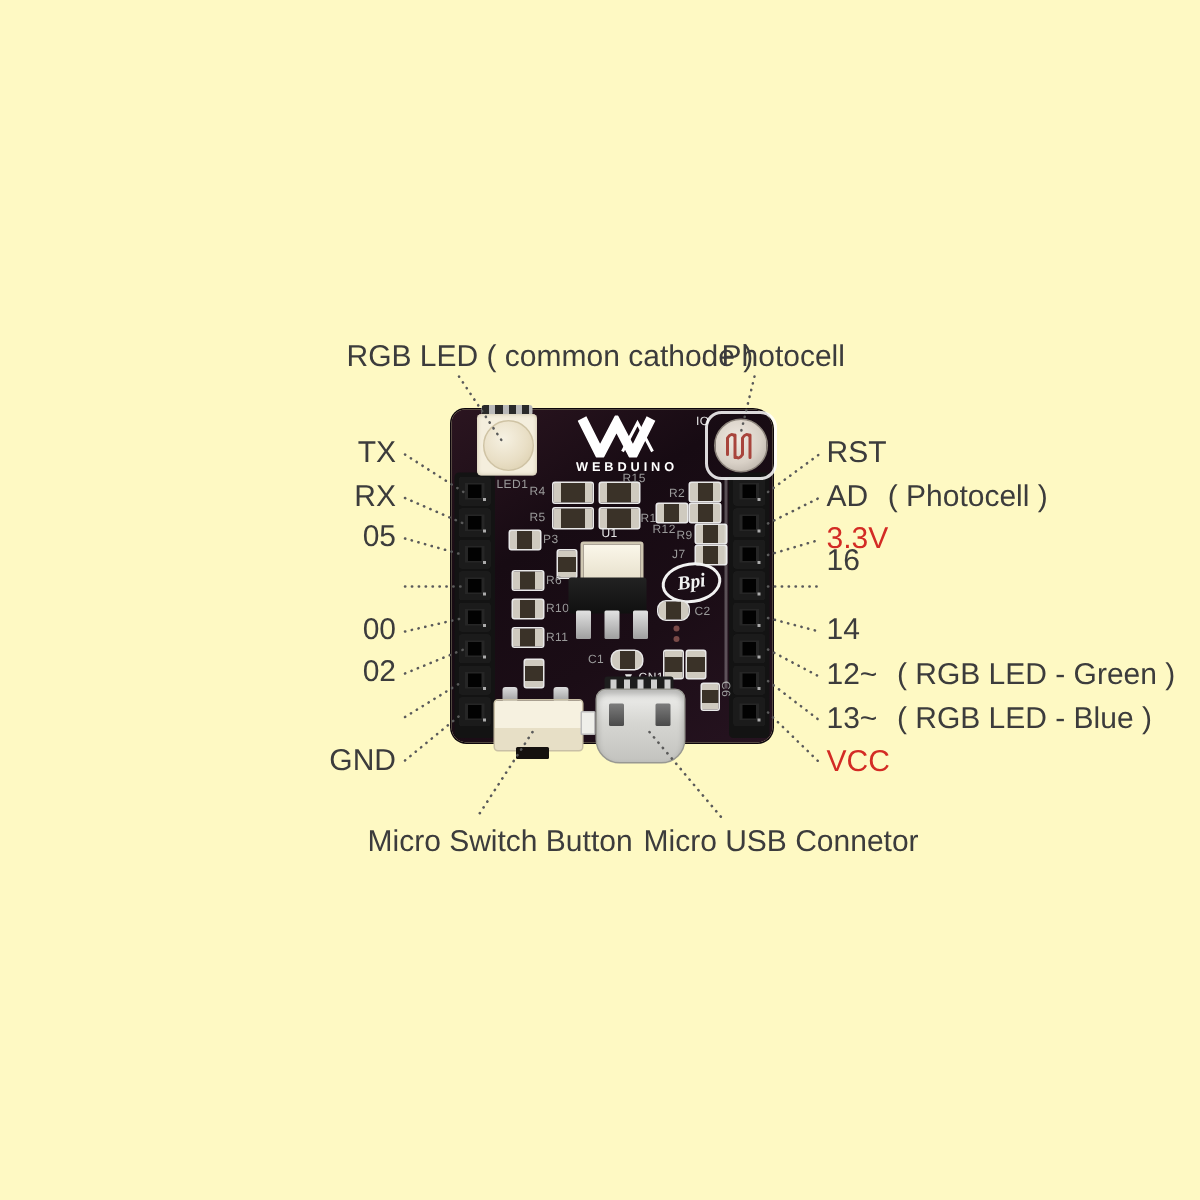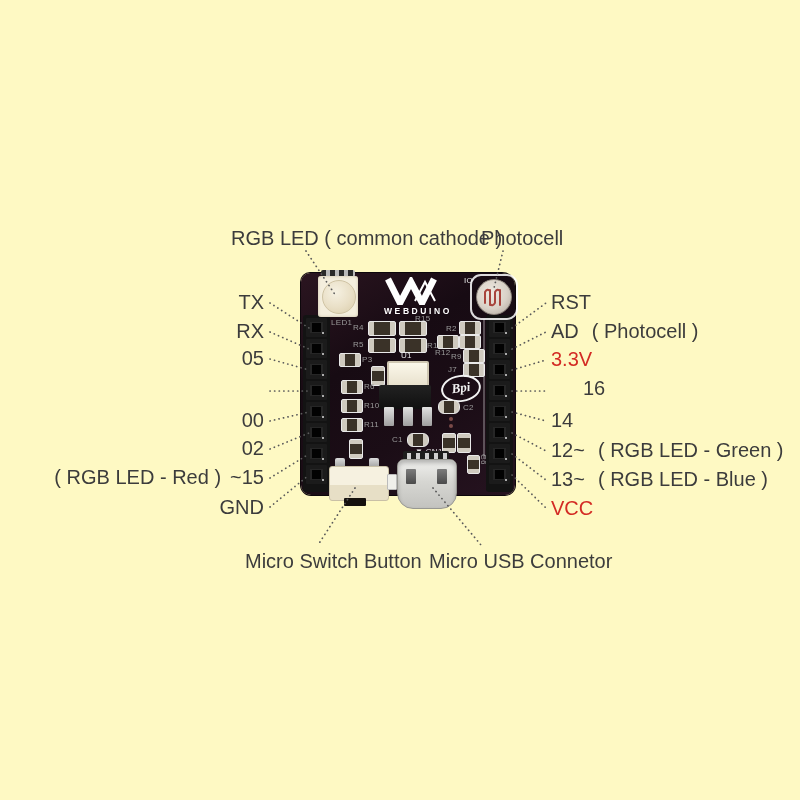--- a/index.html
+++ b/index.html
@@ -78,27 +78,26 @@
   <div class="ann" style="left:231px;top:227px;">RGB LED ( common cathode )</div>
   <div class="ann" style="left:481px;top:227px;">Photocell</div>
   <div class="ann" style="left:245px;top:550px;">Micro Switch Button</div>
   <div class="ann" style="left:429px;top:550px;">Micro USB Connetor</div>
 
   <div class="plabel left" style="top:289px;"><span class="note-left"></span><span>TX</span></div>
   <div class="plabel left" style="top:318px;"><span class="note-left"></span><span>RX</span></div>
   <div class="plabel left" style="top:345px;"><span class="note-left"></span><span>05</span></div>
   <div class="plabel left" style="top:407px;"><span class="note-left"></span><span>00</span></div>
   <div class="plabel left" style="top:435px;text-align:center;"><span class="note-left"></span><span>02</span></div>
-  <div class="plabel left" style="top:464px;"><span class="note-left">( RGB LED - Red )</span><span>~15</span></div>
   <div class="plabel left" style="top:494px;"><span class="note-left"></span><span>GND</span></div>
 
   <div class="plabel right" style="top:289px;"><span>RST</span><span class="note-right"></span></div>
   <div class="plabel right" style="top:318px;text-align:center;"><span>AD</span><span class="note-right">( Photocell )</span></div>
   <div class="plabel right" style="top:346px;"><span style="color: rgb(211, 43, 36);">3.3V</span><span class="note-right"></span></div>
-  <div class="plabel right" style="top:375px;margin-left:32px;"><span>16</span><span class="note-right"></span></div>
+  <div class="plabel right" style="top:361px;"><span>16</span><span class="note-right"></span></div>
   <div class="plabel right" style="top:407px;text-align:right;"><span>14</span><span class="note-right"></span></div>
   <div class="plabel right" style="top:437px;"><span>12~</span><span class="note-right">( RGB LED - Green )</span></div>
   <div class="plabel right" style="top:466px;"><span>13~</span><span class="note-right">( RGB LED - Blue )</span></div>
   <div class="plabel right" style="top:495px;"><span style="color: rgb(211, 43, 36);">VCC</span><span class="note-right"></span></div>
 
   <div id="board">
 
     <div class="hdr l">
         <div class="socket" style="top: 2.5px;"></div>
         <div class="socket" style="top: 23.5px;"></div>

